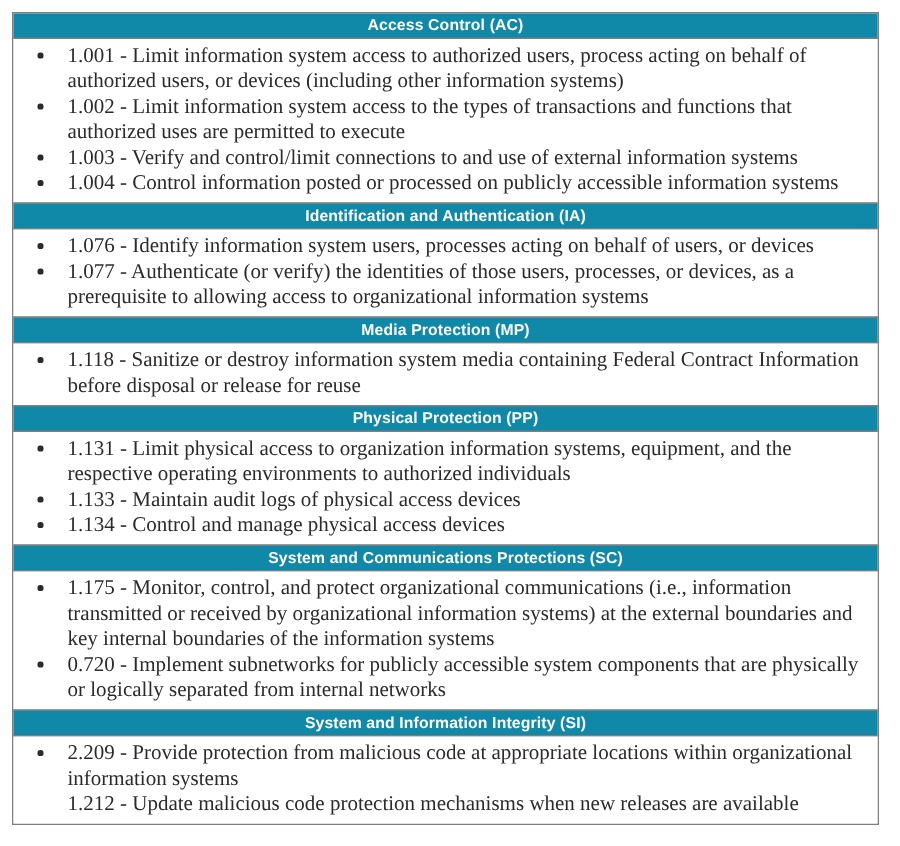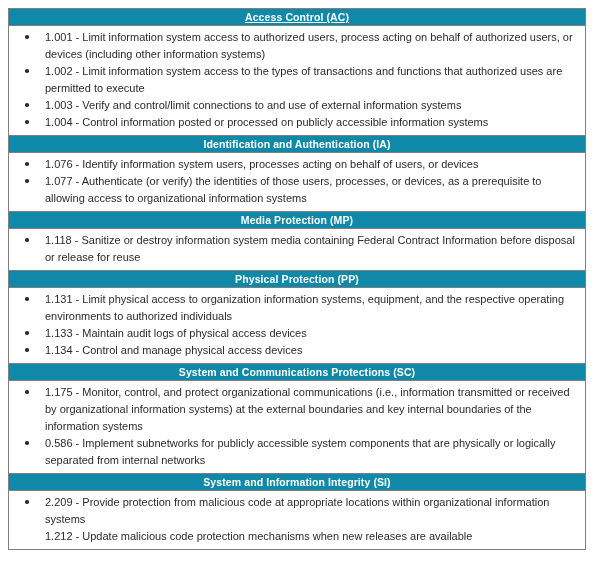--- a/index.html
+++ b/index.html
@@ -34,34 +34,34 @@
     line-height: 16px;
     height: 16px;
     letter-spacing: 0.1px;
     border-bottom: 1px solid #7f7f7f;
     border-top: 1px solid #7f7f7f;
     overflow: hidden;
     white-space: nowrap;
   }
   .section:first-child > .section-header {
     border-top: none;
-    text-decoration: underline;
   }
   .items {
     padding: 3px 0 4px 0;
     background: #ffffff;
   }
   .item {
     position: relative;
     padding-left: 36px;
     padding-right: 10px;
-    font-size: 11px;
+    font-size: 14px;
     line-height: 17px;
     color: #2b2b2b;
     text-align: left;
+    font-family: Liberation Serif, serif;
   }
   .item .bullet {
     position: absolute;
     left: 16px;
     top: 6px;
     width: 3.5px;
     height: 3.5px;
     background: #2b2b2b;
     border-radius: 50%;
   }
@@ -135,21 +135,21 @@
     </div>
     <div class="section">
       <div class="section-header">System and Communications Protections (SC)</div>
       <div class="items">
         <div class="item">
           <span class="bullet"></span>
           <span class="text">1.175 - Monitor, control, and protect organizational communications (i.e., information transmitted or received by organizational information systems) at the external boundaries and key internal boundaries of the information systems</span>
         </div>
         <div class="item">
           <span class="bullet"></span>
-          <span class="text">0.586 - Implement subnetworks for publicly accessible system components that are physically or logically separated from internal networks</span>
+          <span class="text">0.720 - Implement subnetworks for publicly accessible system components that are physically or logically separated from internal networks</span>
         </div>
       </div>
     </div>
     <div class="section">
       <div class="section-header">System and Information Integrity (SI)</div>
       <div class="items">
         <div class="item">
           <span class="bullet"></span>
           <span class="text">2.209 - Provide protection from malicious code at appropriate locations within organizational information systems</span>
         </div>

